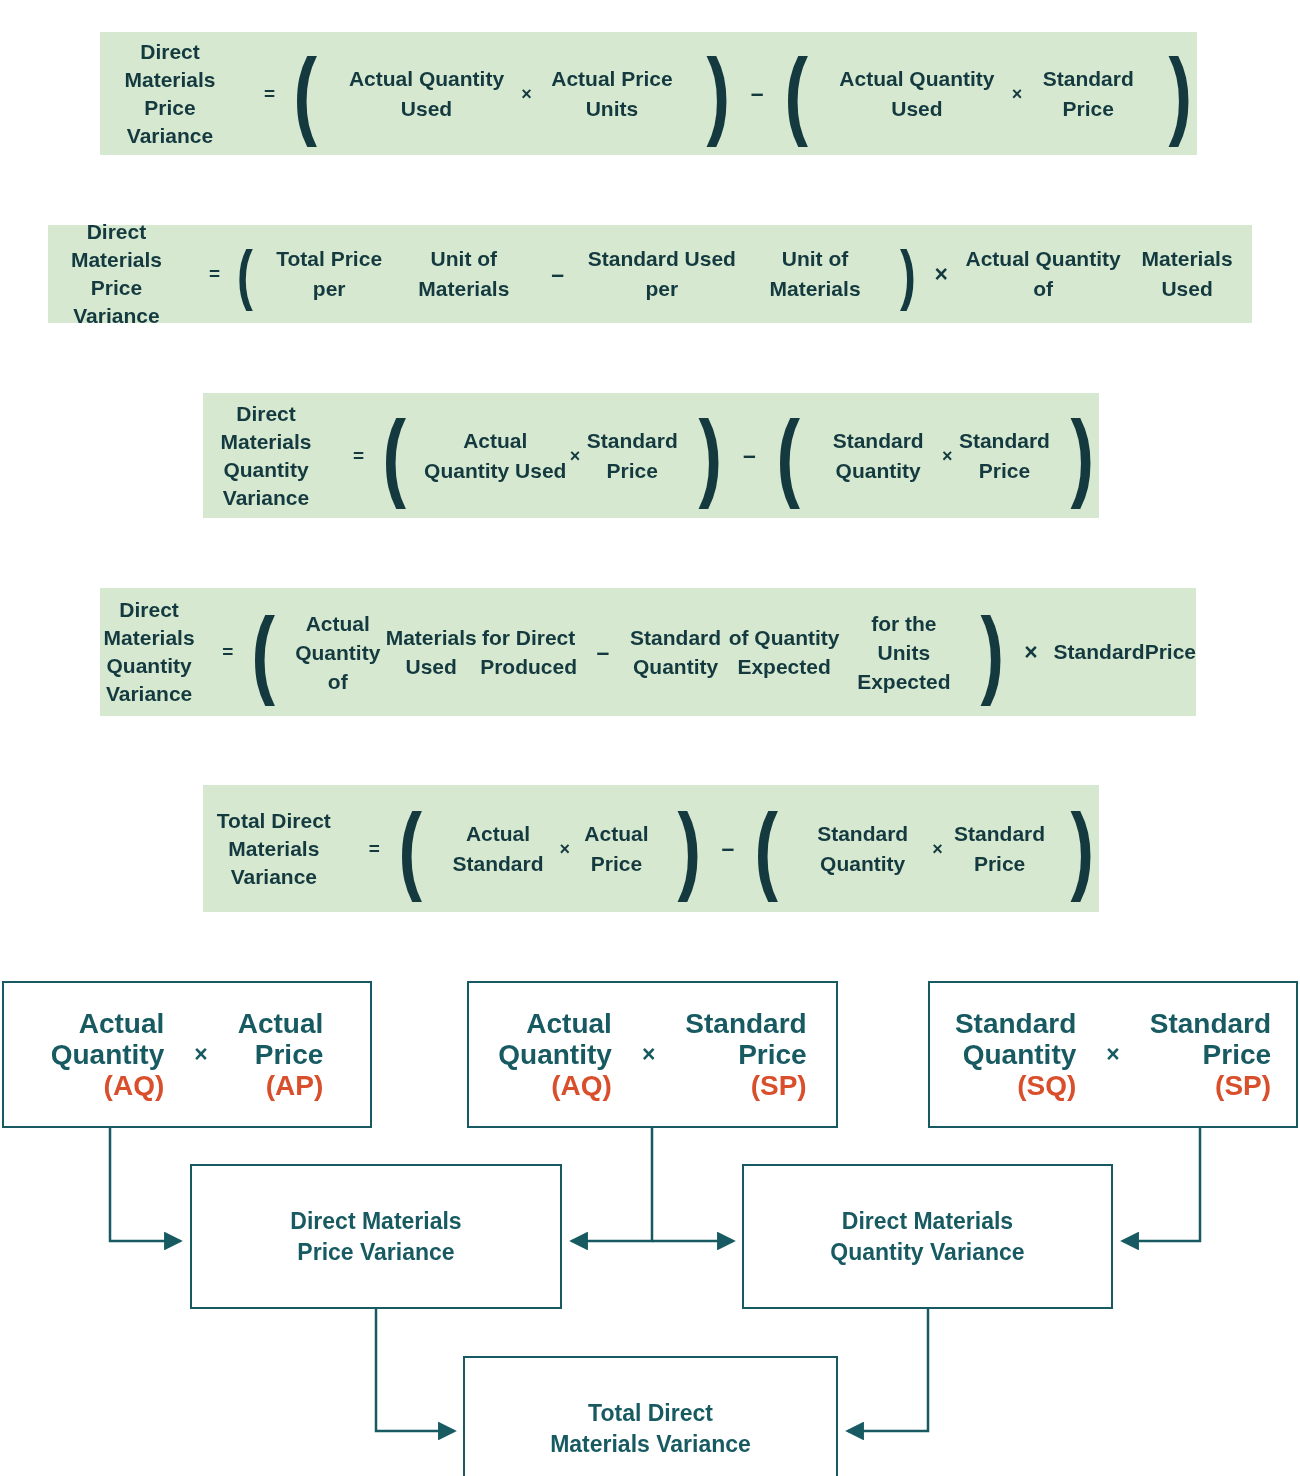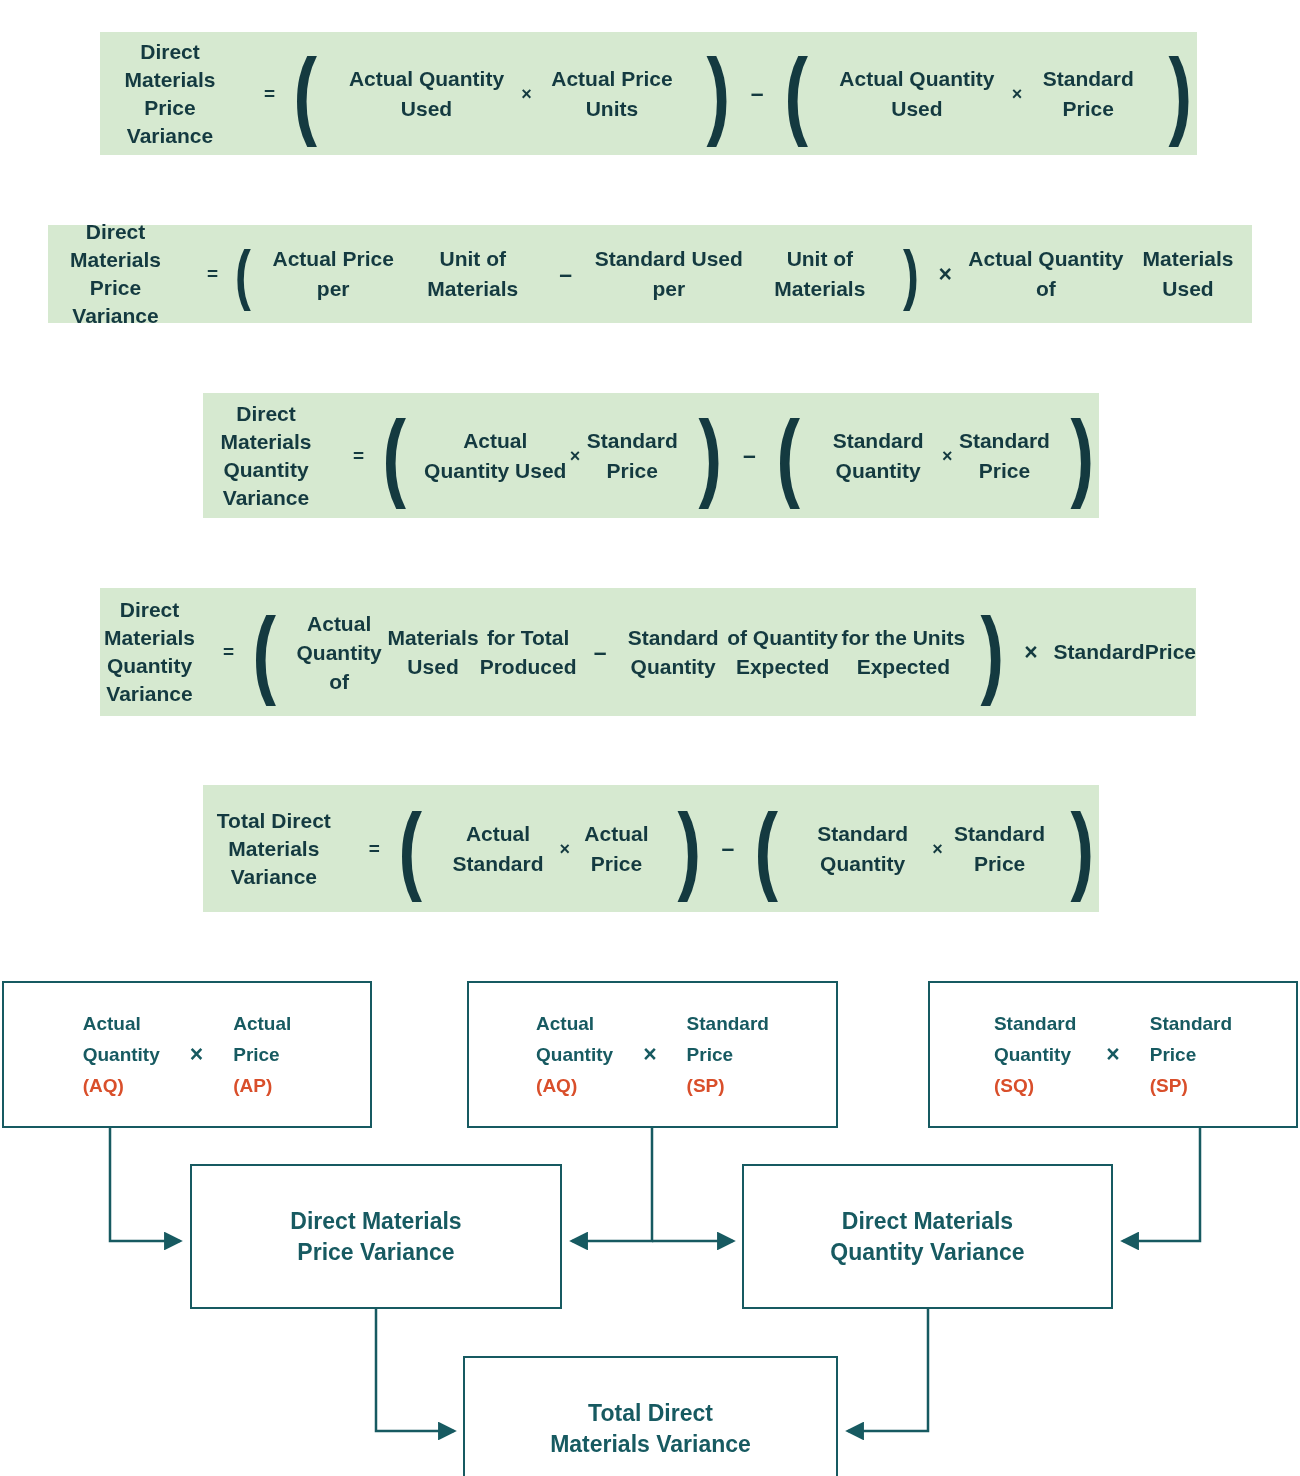--- a/index.html
+++ b/index.html
@@ -27,22 +27,22 @@
   .paren-lg { font-size:98px; }
   .paren-md { font-size:66px; }
 
   
   .fc-box {
     position:absolute; background:#ffffff;
     border:2px solid var(--teal, #175a61);
     color:var(--teal, #175a61); font-weight:bold;
     display:flex; align-items:center; justify-content:center;
   }
-  .fc-stack { display:flex; flex-direction:column; align-items:flex-start;
-              font-size:19px; line-height:31px; text-align:center; }
+  .fc-stack { display:flex; flex-direction:column; align-items:flex-end;
+              font-size:28px; line-height:31px; text-align:center; }
   .fc-op { font-size:23px; margin:0 30px; }
   .abbr { color:var(--red, #d94f2b); }
   .fc-lines { text-align:center; font-size:23px; line-height:31px; }
 
   .arrows { position:absolute; left:0; top:0; pointer-events:none; }
   .arrows path { fill:none; stroke:var(--teal, #175a61); stroke-width:2.5; }
   .arrows marker path { fill:var(--teal, #175a61); stroke:none; }
 </style>
 </head>
 <body>
@@ -73,21 +73,21 @@
   </div>
 
   <div class="green-box" style="left:48px; top:197px; width:1204px; height:98px;">
     <div class="f-label">
       <div>Direct Materials</div>
       <div>Price Variance</div>
     </div>
     <span class="f-eq">=</span>
     <span class="paren paren-md">(</span>
     <div class="stack">
-      <div>Actual Price per</div>
+      <div>Total Price per</div>
       <div>Unit of Materials</div>
     </div>
     <span class="op">–</span>
     <div class="stack">
       <div>Standard Used per</div>
       <div>Unit of Materials</div>
     </div>
     <span class="paren paren-md">)</span>
     <span class="op">×</span>
     <div class="stack">
@@ -122,21 +122,21 @@
   <div class="green-box" style="left:100px; top:560px; width:1096px; height:128px;">
     <div class="f-label">
       <div>Direct Materials</div>
       <div>Quantity Variance</div>
     </div>
     <span class="f-eq">=</span>
     <span class="paren paren-lg">(</span>
     <div class="stack stack3">
       <div>Actual Quantity of</div>
       <div>Materials Used</div>
-      <div>for Total Produced</div>
+      <div>for Direct Produced</div>
     </div>
     <span class="op">–</span>
     <div class="stack stack3">
       <div>Standard Quantity</div>
       <div>of Quantity Expected</div>
       <div>for the Units Expected</div>
     </div>
     <span class="paren paren-lg">)</span>
     <span class="op">×</span>
     <div class="stack">

